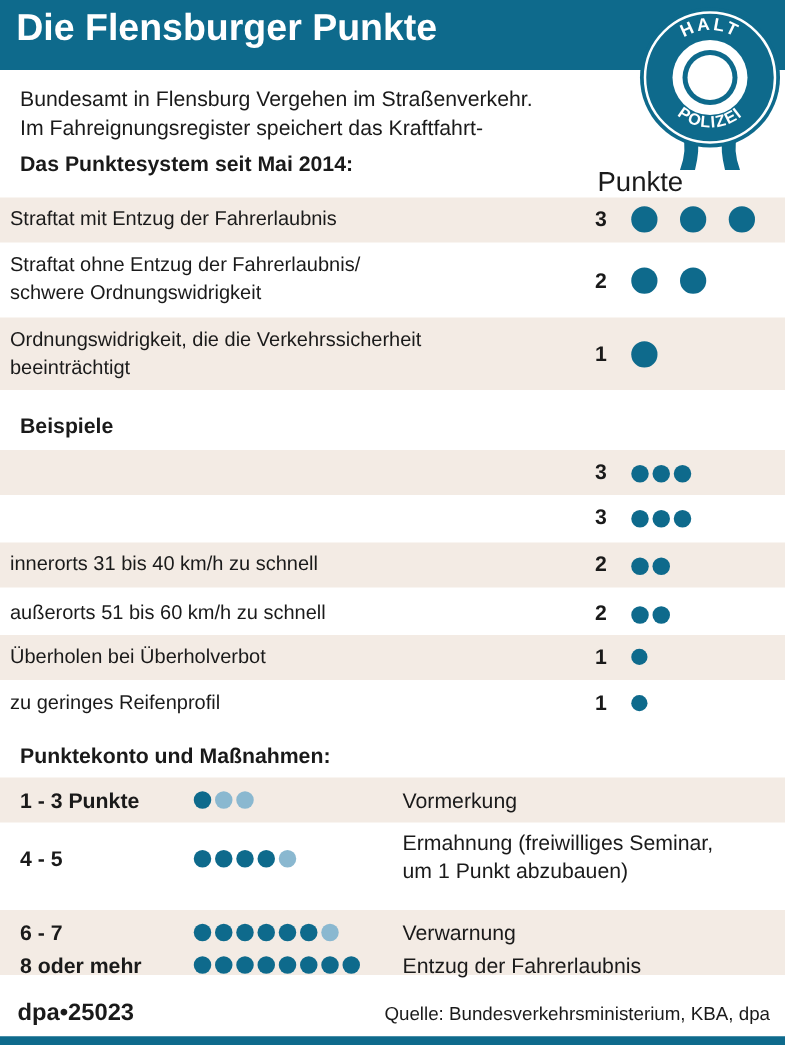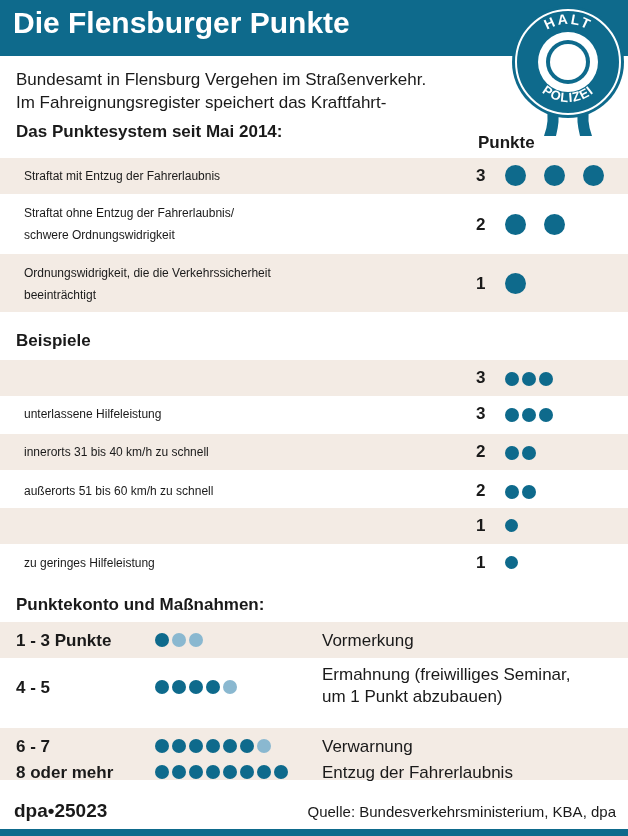--- a/index.html
+++ b/index.html
@@ -2,24 +2,24 @@
 <html><head>
 <meta charset="utf-8">
 <style>
   html,body{margin:0;padding:0;background:#fff;}
   body{width:628px;height:836px;position:relative;overflow:hidden;font-family:"Liberation Sans",sans-serif;color:#1a1a1a;}
   .header{position:absolute;left:0;top:0;width:628px;height:56px;background:#0e6a8c;}
   .title{position:absolute;left:13px;top:6px;font-size:30px;font-weight:bold;color:#fff;letter-spacing:0;}
   .badge{position:absolute;left:508px;top:2px;width:120px;height:135px;}
   .intro{position:absolute;left:16px;top:68px;font-size:17px;line-height:23px;width:490px;}
   .h2{position:absolute;left:16px;font-size:17px;font-weight:bold;}
-  .punkte-label{position:absolute;left:478px;top:133px;font-size:17px;font-weight:bold;}
+  .punkte-label{position:absolute;left:478px;top:133px;font-size:22px;}
   .row{position:absolute;left:0;width:628px;}
   .row.shade{background:#f3ebe4;}
-  .row .txt{position:absolute;left:24px;font-size:12px;line-height:22px;}
+  .row .txt{position:absolute;left:8px;font-size:16px;line-height:22px;}
   .row .num{position:absolute;left:476px;font-size:17px;font-weight:bold;}
   .dots{position:absolute;display:flex;align-items:center;}
   .dot{border-radius:50%;background:#0e6a8c;}
   .dot.light{background:#8ab8d0;}
   .k-label{position:absolute;left:16px;font-size:17px;font-weight:bold;}
   .k-txt{position:absolute;left:322px;font-size:17px;line-height:22px;}
   .footer-logo{position:absolute;left:14px;top:800px;font-size:19px;font-weight:bold;}
   .footer-src{position:absolute;right:12px;top:803px;font-size:15px;}
   .bottom-bar{position:absolute;left:0;top:829px;width:628px;height:7px;background:#0e6a8c;}
 </style>
@@ -93,21 +93,20 @@
 
 <div class="row shade" style="top:360px;height:36px">
   <div class="num" style="top:8px">3</div>
   <div class="dots" style="left:505px;top:12px;gap:3px">
       <div class="dot" style="width:14px;height:14px"></div>
       <div class="dot" style="width:14px;height:14px"></div>
       <div class="dot" style="width:14px;height:14px"></div>
     </div>
 </div>
 <div class="row" style="top:396px;height:36px">
-  <div class="txt" style="top:7px">unterlassene Hilfeleistung</div>
   <div class="num" style="top:8px">3</div>
   <div class="dots" style="left:505px;top:12px;gap:3px">
       <div class="dot" style="width:14px;height:14px"></div>
       <div class="dot" style="width:14px;height:14px"></div>
       <div class="dot" style="width:14px;height:14px"></div>
     </div>
 </div>
 <div class="row shade" style="top:434px;height:36px">
   <div class="txt" style="top:7px">innerorts 31 bis 40 km/h zu schnell</div>
   <div class="num" style="top:8px">2</div>
@@ -118,27 +117,28 @@
 </div>
 <div class="row" style="top:472px;height:36px">
   <div class="txt" style="top:8px">außerorts 51 bis 60 km/h zu schnell</div>
   <div class="num" style="top:9px">2</div>
   <div class="dots" style="left:505px;top:13px;gap:3px">
       <div class="dot" style="width:14px;height:14px"></div>
       <div class="dot" style="width:14px;height:14px"></div>
     </div>
 </div>
 <div class="row shade" style="top:508px;height:36px">
+  <div class="txt" style="top:7px">Überholen bei Überholverbot</div>
   <div class="num" style="top:8px">1</div>
   <div class="dots" style="left:505px;top:11px">
       <div class="dot" style="width:13px;height:13px"></div>
     </div>
 </div>
 <div class="row" style="top:544px;height:36px">
-  <div class="txt" style="top:8px">zu geringes Hilfeleistung</div>
+  <div class="txt" style="top:8px">zu geringes Reifenprofil</div>
   <div class="num" style="top:9px">1</div>
   <div class="dots" style="left:505px;top:12px">
       <div class="dot" style="width:13px;height:13px"></div>
     </div>
 </div>
 
 <div class="h2" style="top:595px">Punktekonto und Maßnahmen:</div>
 
 <div class="row shade" style="top:622px;height:36px">
   <div class="k-label" style="top:9px">1 - 3 Punkte</div>

